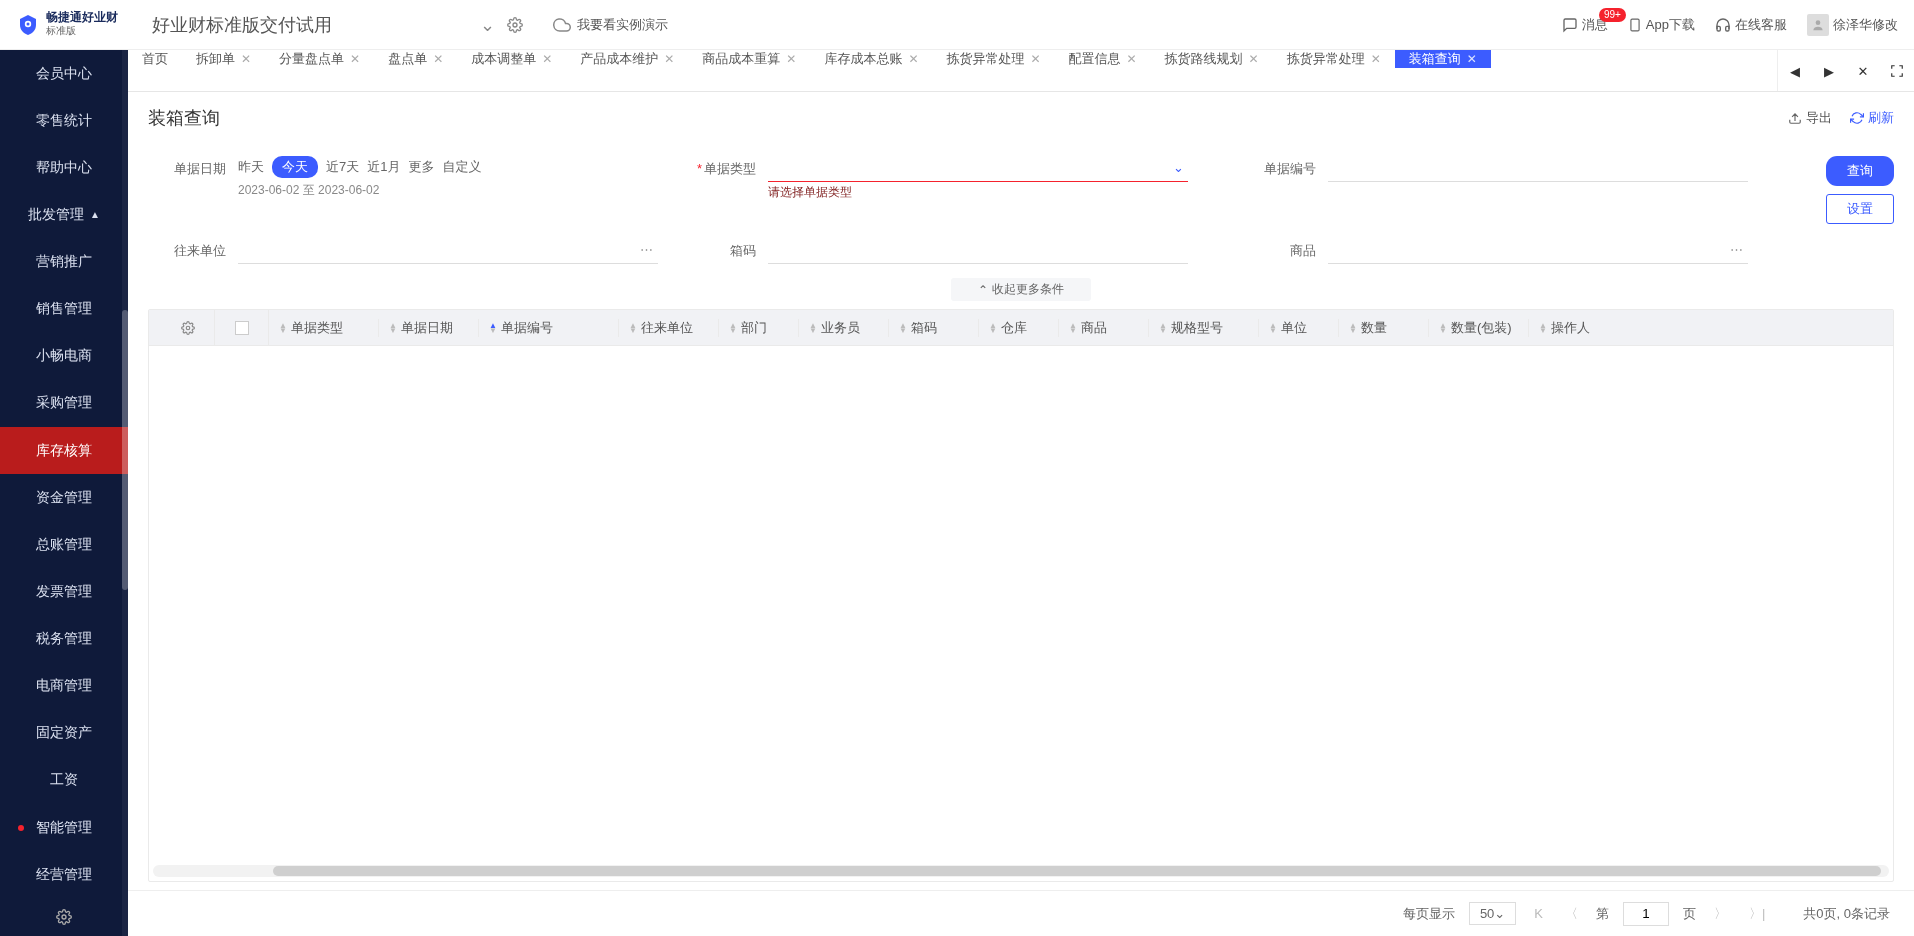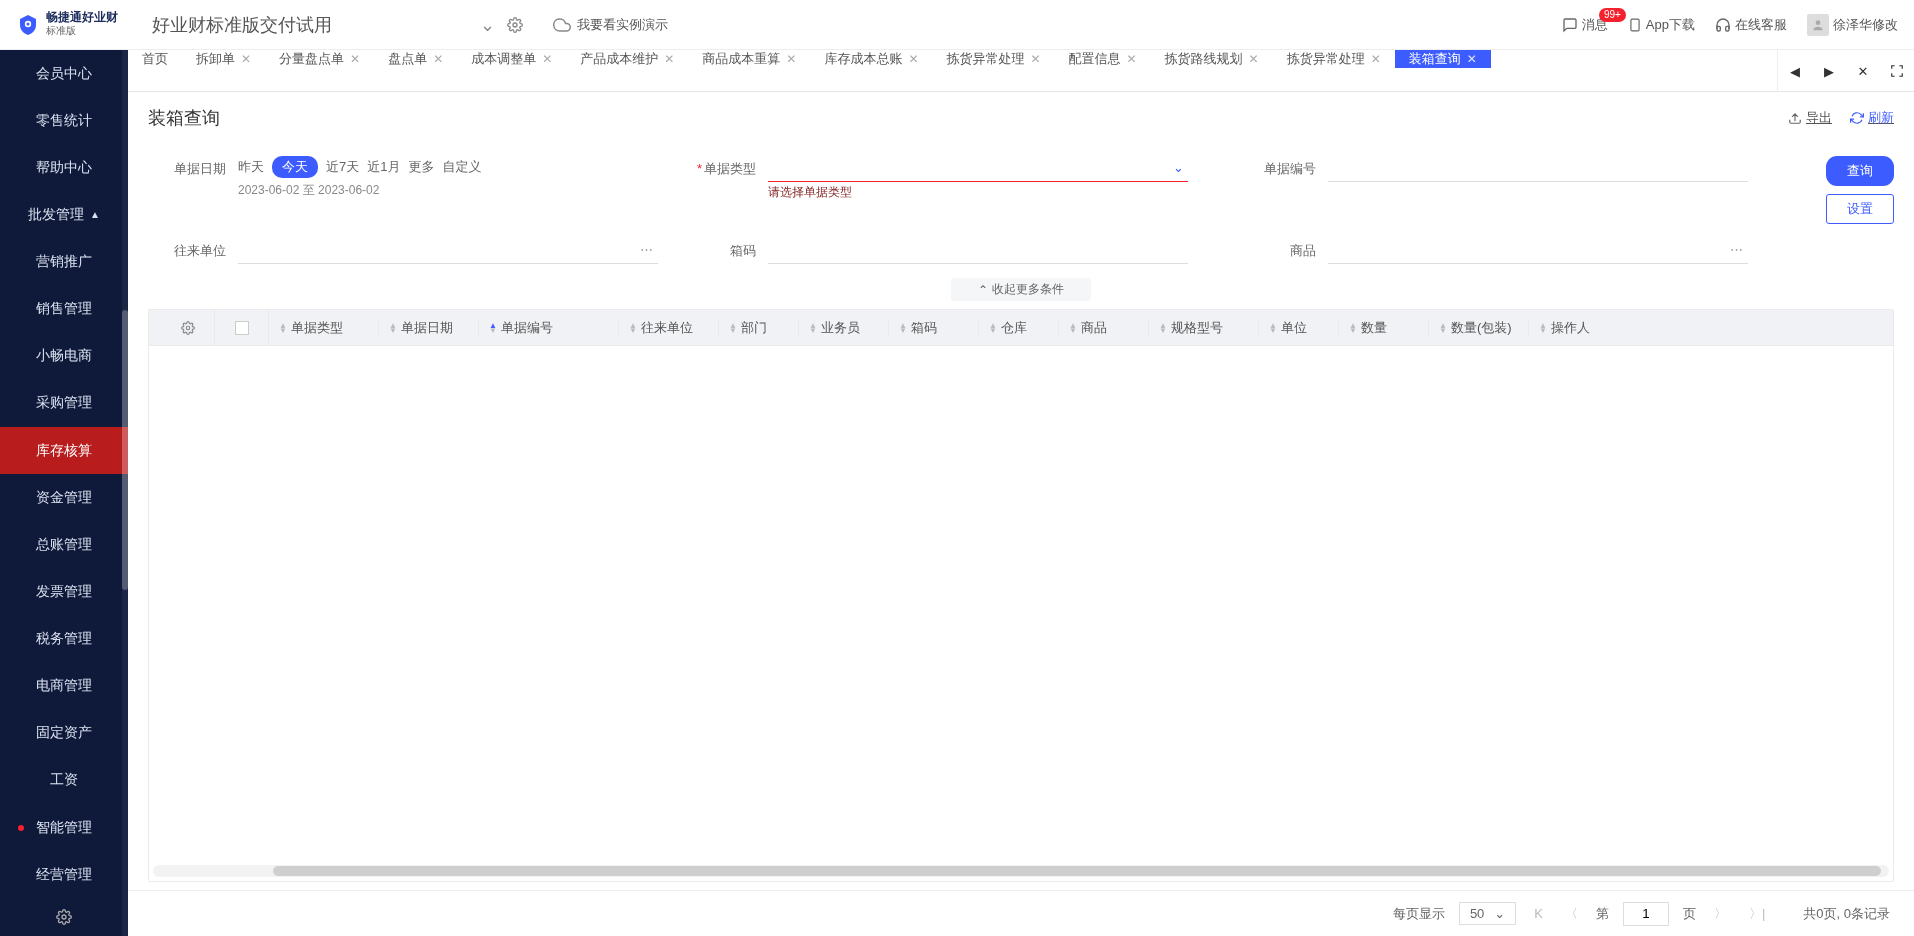--- a/index.html
+++ b/index.html
@@ -41,21 +41,21 @@
 .tab .close { color: #aaa; font-size: 12px; }
 .tab.active { background: #3c5cff; color: #fff; }
 .tab.active .close { color: #dce4ff; }
 .tabs-ctrl { display: flex; align-items: center; border-left: 1px solid #eee; }
 .tabs-ctrl .btn { width: 34px; height: 42px; display: flex; align-items: center; justify-content: center; color: #333; cursor: pointer; }
 
 
 .page-head { height: 52px; display: flex; align-items: center; padding: 0 20px; }
 .page-title { font-size: 18px; color: #333; }
 .page-head .spacer { flex: 1; }
-.page-action { display: flex; align-items: center; gap: 18px; color: #555; font-size: 13px; text-decoration: underline; }
+.page-action { display: flex; align-items: center; gap: 18px; color: #555; font-size: 13px; }
 .page-action .refresh { color: #3c5cff; }
 
 
 .filter { padding: 12px 20px 0; }
 .filter-row { display: flex; align-items: flex-start; margin-bottom: 14px; }
 .field { display: flex; align-items: flex-start; }
 .field-label { width: 90px; text-align: right; color: #666; padding-top: 4px; padding-right: 12px; }
 .field-label .req { color: #f5222d; margin-right: 2px; }
 .date-chips { display: flex; align-items: center; gap: 8px; }
 .chip { color: #666; cursor: pointer; }
@@ -80,21 +80,21 @@
 .sort .up.active { color: #3c5cff; }
 .th.gear { width: 54px; justify-content: center; }
 .th.chk { width: 54px; justify-content: center; }
 .chkbox { width: 14px; height: 14px; border: 1px solid #ccc; background: #fff; }
 .tbody { flex: 1; background: #fff; position: relative; }
 .hscroll { height: 12px; background: #f2f2f2; margin: 0 4px 4px; border-radius: 6px; position: relative; }
 .hscroll .thumb { position: absolute; left: 120px; top: 1px; height: 10px; right: 8px; background: #cfcfcf; border-radius: 5px; }
 
 
 .pager { height: 46px; display: flex; align-items: center; justify-content: flex-end; padding: 0 24px; gap: 14px; border-top: 1px solid #eee; color: #666; font-size: 13px; }
-.pg-sel { border: 1px solid #ddd; padding: 3px 10px; display: flex; gap: 10px; }
+.pg-sel { border: 1px solid #ddd; padding: 3px 10px; display: flex; }
 .pg-btn { color: #bbb; padding: 0 4px; }
 .pg-input { width: 46px; height: 24px; border: 1px solid #ddd; text-align: center; }
 
 svg { display: block; }
 </style>
 </head>
 <body>
 
 <div class="app">
 

